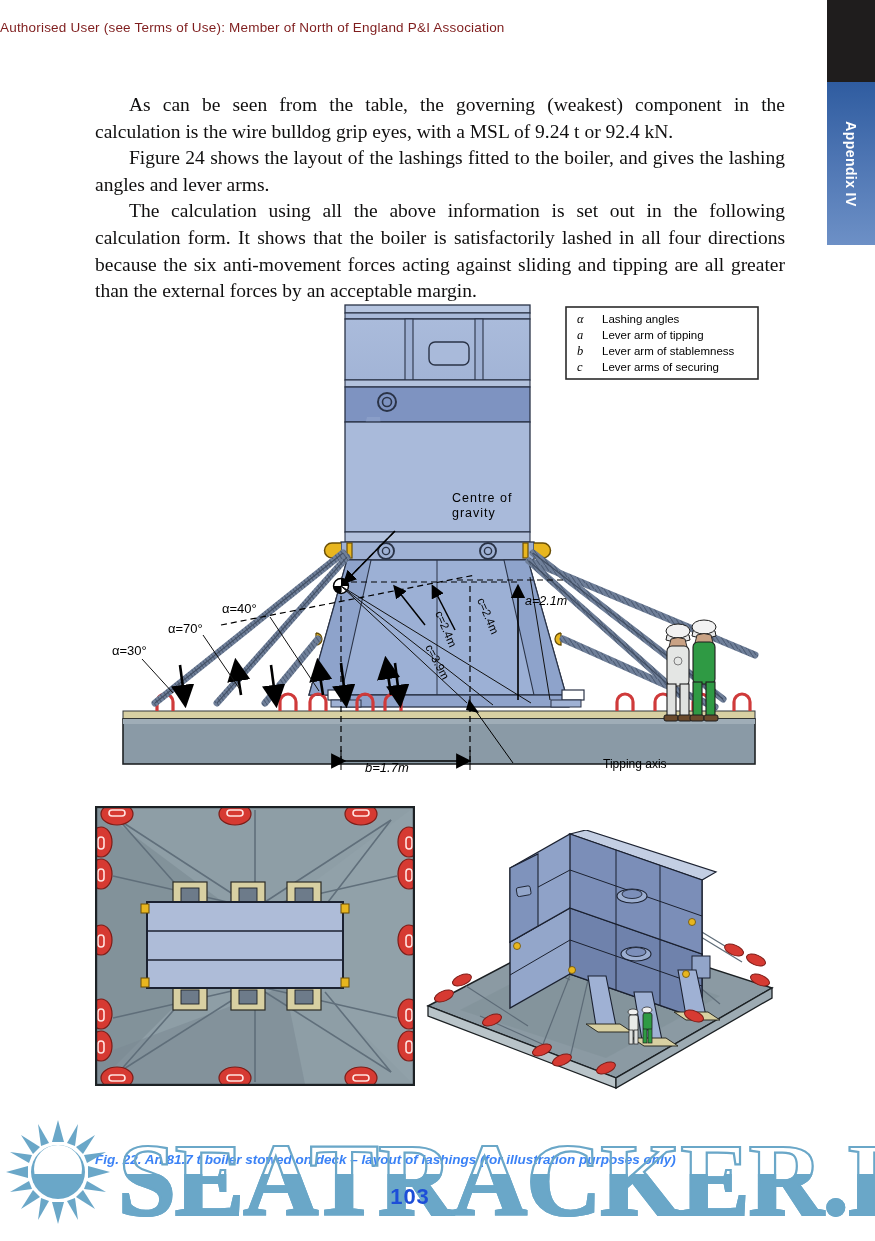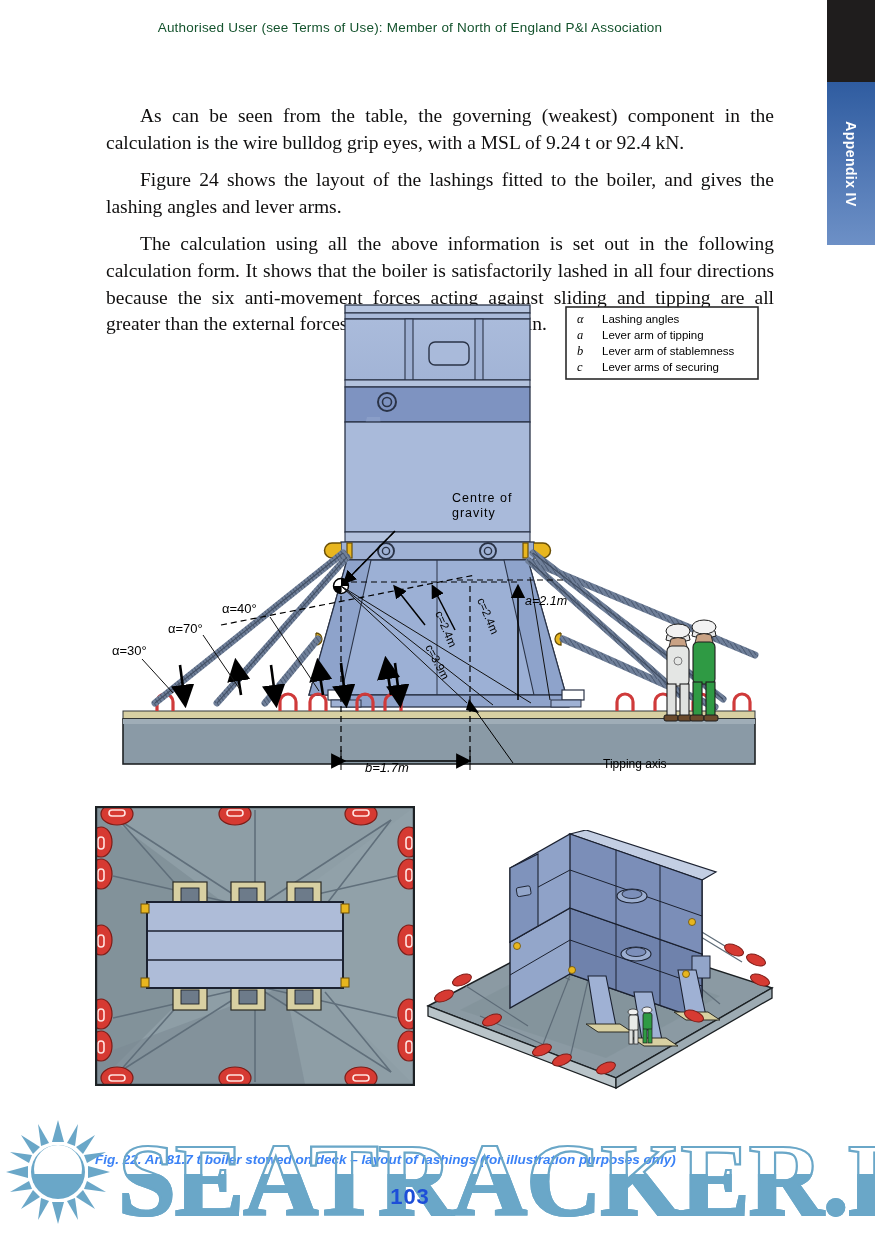--- a/index.html
+++ b/index.html
@@ -1,36 +1,36 @@
 <!DOCTYPE html>
 <html><head>
 <meta charset="utf-8">
 <style>
   html,body{margin:0;padding:0;background:#fff;}
   body{width:875px;height:1241px;position:relative;overflow:hidden;
        font-family:"Liberation Serif",serif;}
 
   
-  .hdr{position:absolute;top:20px;left:0;width:820px;text-align:center;
+  .hdr{position:absolute;top:20px;left:0;width:820px;
        font-family:"Liberation Sans",sans-serif;font-size:13.5px;
-       color:#14532d;letter-spacing:.2px;white-space:nowrap;}
+       color:#7f1d1d;letter-spacing:.2px;white-space:nowrap;}
 
   
   .tab-black{position:absolute;top:0;left:827px;width:48px;height:82px;background:#1f1d1d;}
   .tab-blue{position:absolute;top:82px;left:827px;width:48px;height:163px;
             background:linear-gradient(to bottom,#2f5ca0 0%,#4c74b2 45%,#6d90c6 100%);}
   .tab-blue span{display:block;position:absolute;top:50%;left:50%;
       transform:translate(-50%,-50%) rotate(90deg);white-space:nowrap;
       font-family:"Liberation Sans",sans-serif;font-weight:bold;font-size:14px;
       color:#fff;letter-spacing:.4px;}
 
   
   .copy{position:absolute;left:95px;top:92px;width:690px;
         font-size:19.5px;line-height:26.6px;color:#100f0f;text-align:justify;}
-  .copy p{margin:11px;text-indent:34px;}
+  .copy p{margin:0;text-indent:34px;}
 
   
   .fig{position:absolute;left:95px;top:295px;width:690px;height:500px;}
   .fig svg{display:block;}
 
   
   .sub-plan{position:absolute;left:95px;top:806px;width:320px;height:280px;}
   .sub-iso{position:absolute;left:420px;top:830px;width:365px;height:262px;}
 
   

